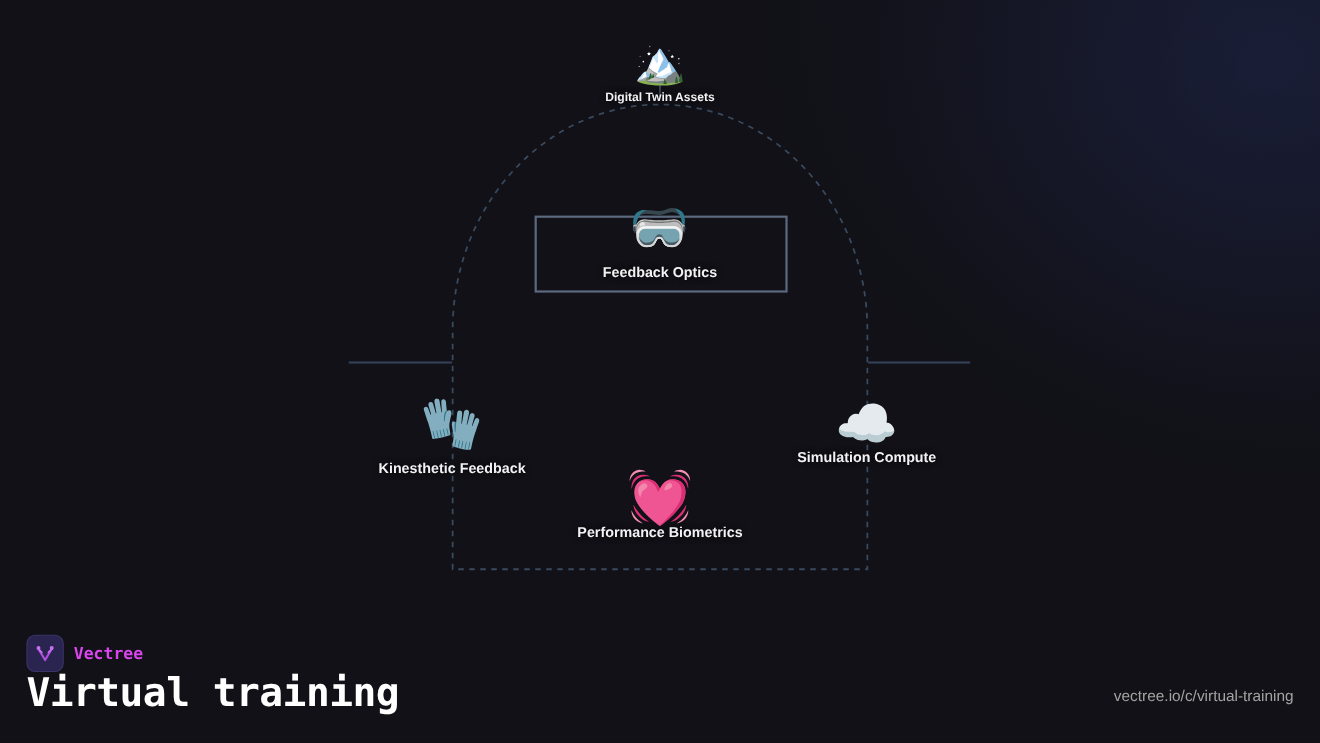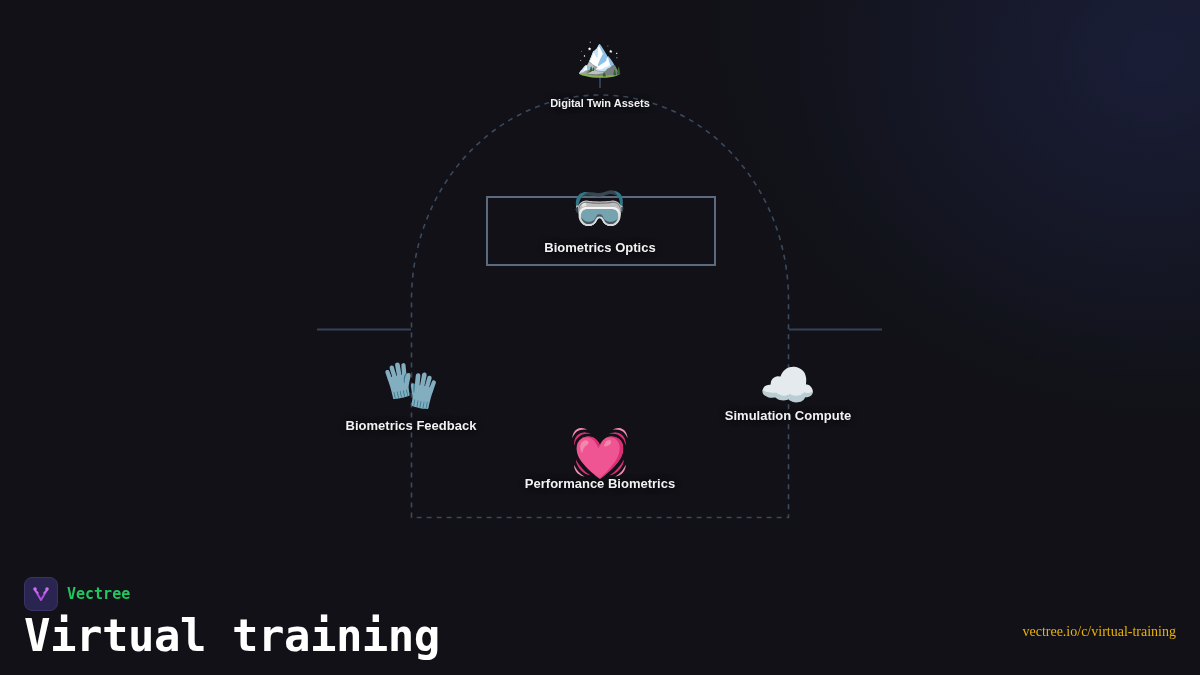--- a/index.html
+++ b/index.html
@@ -28,30 +28,30 @@
     position: absolute; left: 486px; top: 196px; width: 226px; height: 66px;
     border: 2px solid #5c6a80; box-sizing: content-box;
   }
   .brand { position: absolute; left: 24px; top: 577px; display: flex; align-items: center; gap: 9px; }
   .brand-logo {
     width: 32px; height: 32px; border-radius: 8px;
     background: #2a2450; border: 1px solid #3a3466;
     display: flex; align-items: center; justify-content: center;
   }
   .brand-name {
-    font-family: "DejaVu Sans Mono", monospace; font-weight: bold; font-size: 15px; color: #22c55e;
+    font-family: "DejaVu Sans Mono", monospace; font-weight: bold; font-size: 15px; color: #d946ef;
   }
   .page-title {
     position: absolute; left: 24px; top: 610px;
-    font-family: "DejaVu Sans Mono", monospace; font-weight: bold; font-size: 44px;
+    font-family: "DejaVu Sans Mono", monospace; font-weight: bold; font-size: 36px;
     color: #ffffff; letter-spacing: -0.5px; white-space: nowrap;
   }
   .page-url {
     position: absolute; right: 24px; top: 624px;
-    font-family: Liberation Serif, serif; font-size: 14px; color: #eab308;
+    font-family: Liberation Sans, sans-serif; font-size: 14px; color: #a3a3a3;
   }
 </style>
 </head>
 <body>
 
 <div class="bg-glow"></div>
 
 <svg class="wires" width="1200" height="675" viewBox="0 0 1200 675">
 
   <path d="M 411.5 517.5 L 411.5 300 A 188.5 205 0 0 1 788.5 300 L 788.5 517.5 Z" fill="none" stroke="#3a4a5e" stroke-width="1.6" stroke-dasharray="5 5"></path>
@@ -59,31 +59,31 @@
   <line x1="600" y1="76" x2="600" y2="88" stroke="#3a4a5e" stroke-width="1.6"></line>
 
   <line x1="317" y1="329.5" x2="411" y2="329.5" stroke="#34435a" stroke-width="1.8"></line>
   <line x1="789" y1="329.5" x2="882" y2="329.5" stroke="#34435a" stroke-width="1.8"></line>
 </svg>
 
 <div class="focus-box"></div>
 
 <div class="node" style="left:600px; top:38px;">
   <span class="emoji" style="font-size:38px;">🏔️</span>
-  <span class="label" style="font-size:11px; margin-top:21px;">Digital Twin Assets</span>
+  <span class="label" style="font-size:11px; margin-top:7px;">Digital Twin Assets</span>
 </div>
 
 <div class="node" style="left:600px; top:186px;">
   <span class="emoji" style="font-size:44px;">🥽</span>
-  <span class="label" style="font-size:13px; margin-top:10px;">Biometrics Optics</span>
+  <span class="label" style="font-size:13px; margin-top:10px;">Feedback Optics</span>
 </div>
 
 <div class="node" style="left:411px; top:362px;">
   <span class="emoji" style="font-size:46px;">🧤</span>
-  <span class="label" style="font-size:13px; margin-top:10px;">Biometrics Feedback</span>
+  <span class="label" style="font-size:13px; margin-top:10px;">Kinesthetic Feedback</span>
 </div>
 
 <div class="node" style="left:788px; top:362px;">
   <span class="emoji" style="font-size:46px;">☁️</span>
   <span class="label" style="font-size:13px; margin-top:0;">Simulation Compute</span>
 </div>
 
 <div class="node" style="left:600px; top:428px;">
   <span class="emoji" style="font-size:48px;">💓</span>
   <span class="label" style="font-size:13px; margin-top:0;">Performance Biometrics</span>

